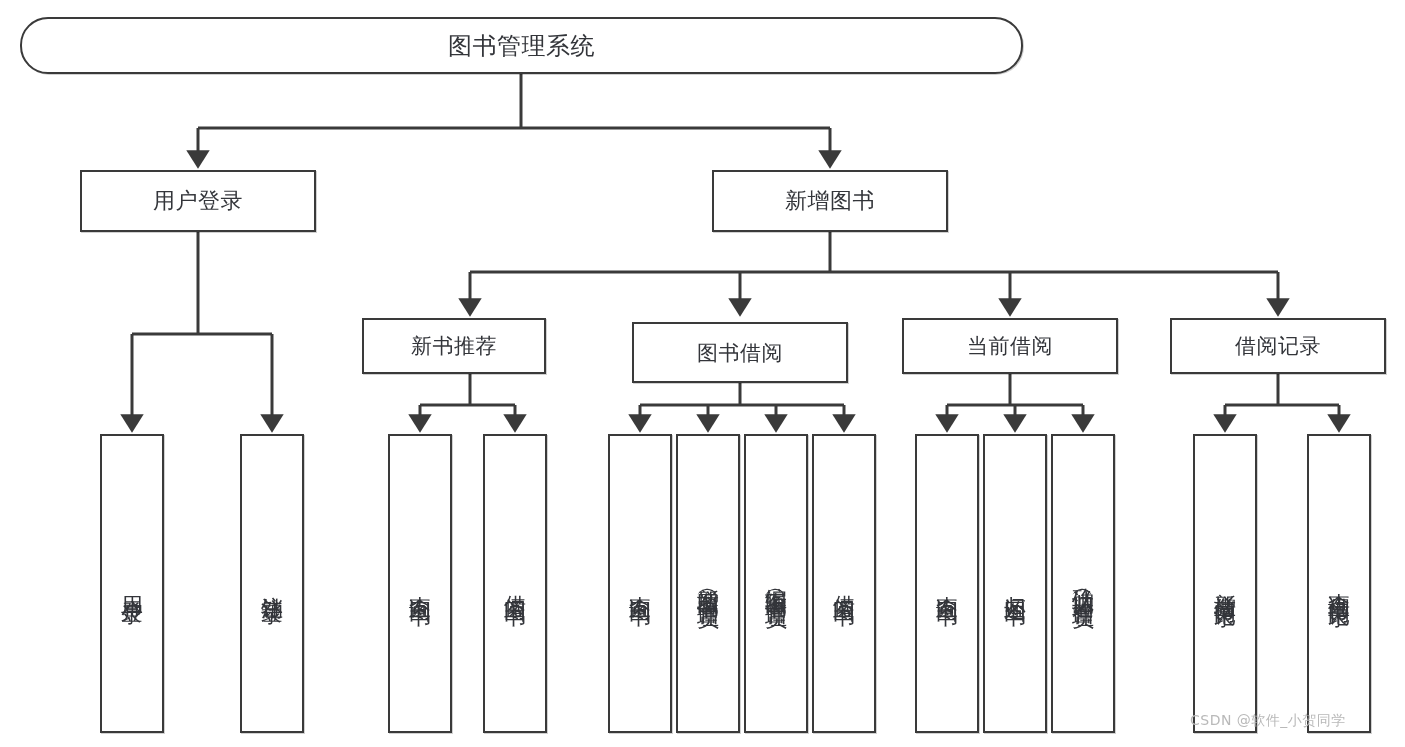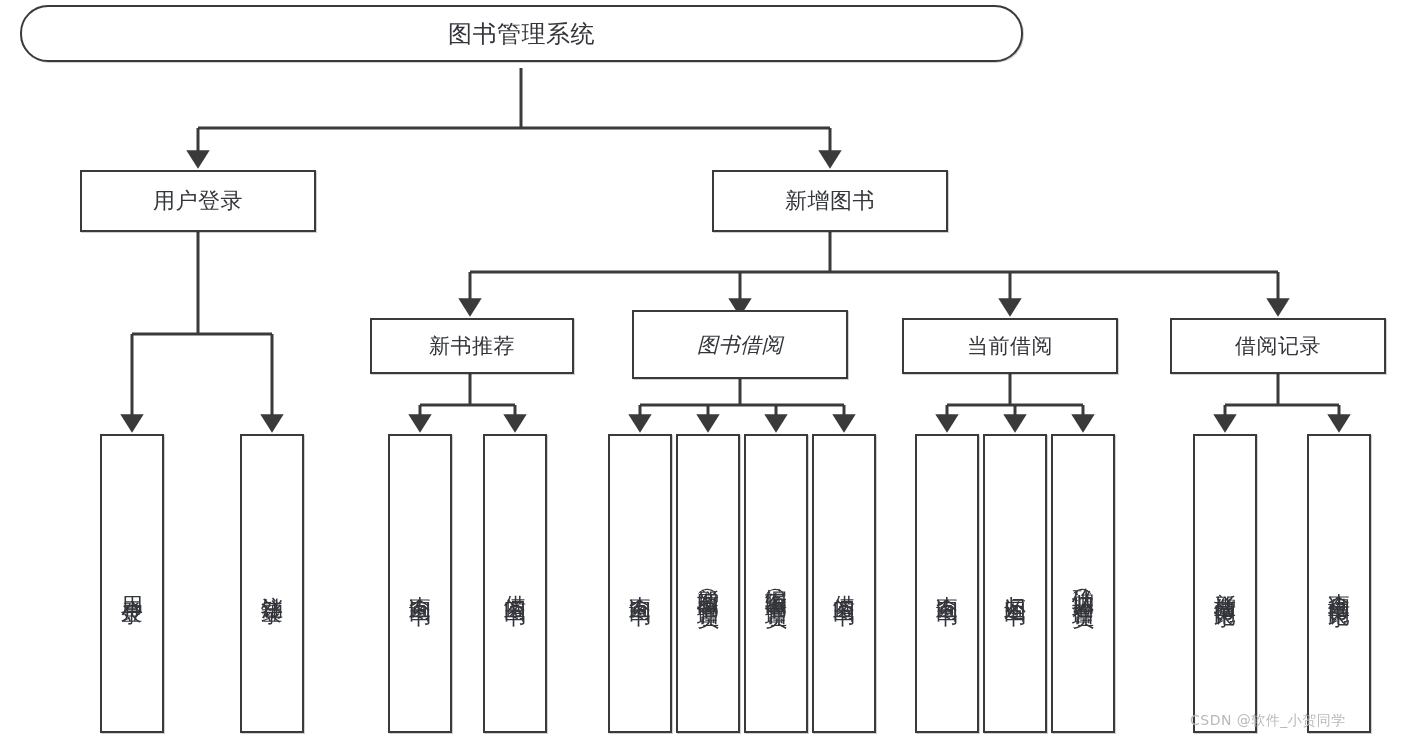--- a/index.html
+++ b/index.html
@@ -115,35 +115,35 @@
       <path d="M1015,405 L1015,422" marker-end="url(#arrowhead)"></path>
       <path d="M1083,405 L1083,422" marker-end="url(#arrowhead)"></path>
 
       <path d="M1278,374 L1278,405"></path>
       <path d="M1225,405 L1339,405"></path>
       <path d="M1225,405 L1225,422" marker-end="url(#arrowhead)"></path>
       <path d="M1339,405 L1339,422" marker-end="url(#arrowhead)"></path>
     </g>
   </svg>
 
-  <div class="node-box node-root" style="left:20px; top:5px; width:1003px; height:57px;border-radius:28px;">
+  <div class="node-box node-root" style="left:20px; top:17px; width:1003px; height:57px;border-radius:28px;">
     <span class="node-label">图书管理系统</span>
   </div>
 
   <div class="node-box node-mid" style="left:80px; top:170px; width:236px; height:62px;">
     <span class="node-label">用户登录</span>
   </div>
   <div class="node-box node-mid" style="left:712px; top:170px; width:236px; height:62px;">
     <span class="node-label">新增图书</span>
   </div>
 
-  <div class="node-box node-sub" style="left:370px; top:318px; width:204px; height:56px;">
+  <div class="node-box node-sub" style="left:362px; top:318px; width:184px; height:56px;">
     <span class="node-label">新书推荐</span>
   </div>
-  <div class="node-box node-sub" style="left:632px; top:310px; width:216px; height:69px;font-style:italic;">
+  <div class="node-box node-sub" style="left:632px; top:322px; width:216px; height:61px;">
     <span class="node-label">图书借阅</span>
   </div>
   <div class="node-box node-sub" style="left:1170px; top:318px; width:216px; height:56px;">
     <span class="node-label">借阅记录</span>
   </div>
   <div class="node-box node-sub" style="left:902px; top:318px; width:216px; height:56px;">
     <span class="node-label">当前借阅</span>
   </div>
 
   <div class="node-box node-leaf" style="left:100px; top:434px; width:64px; height:299px;">

